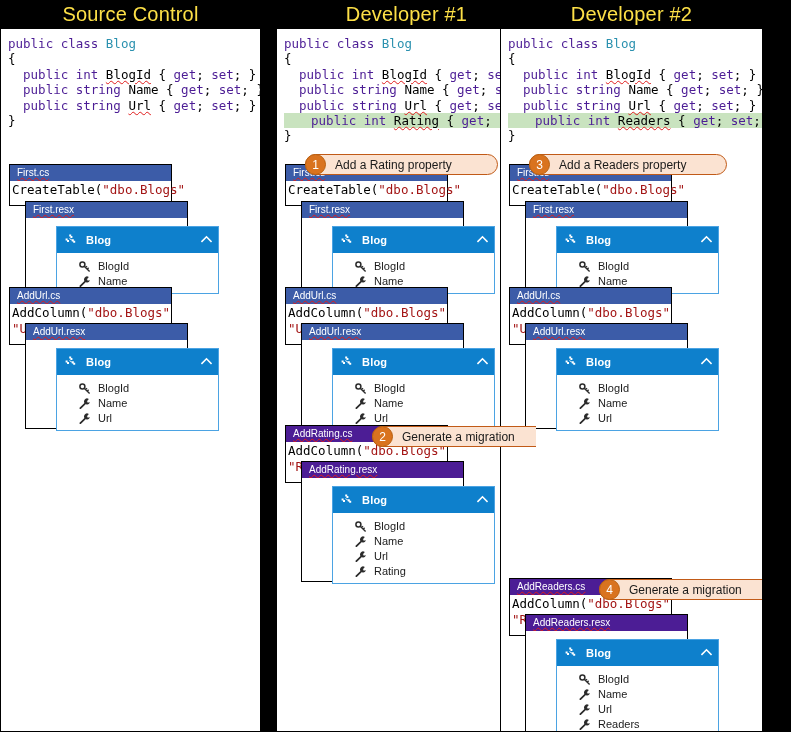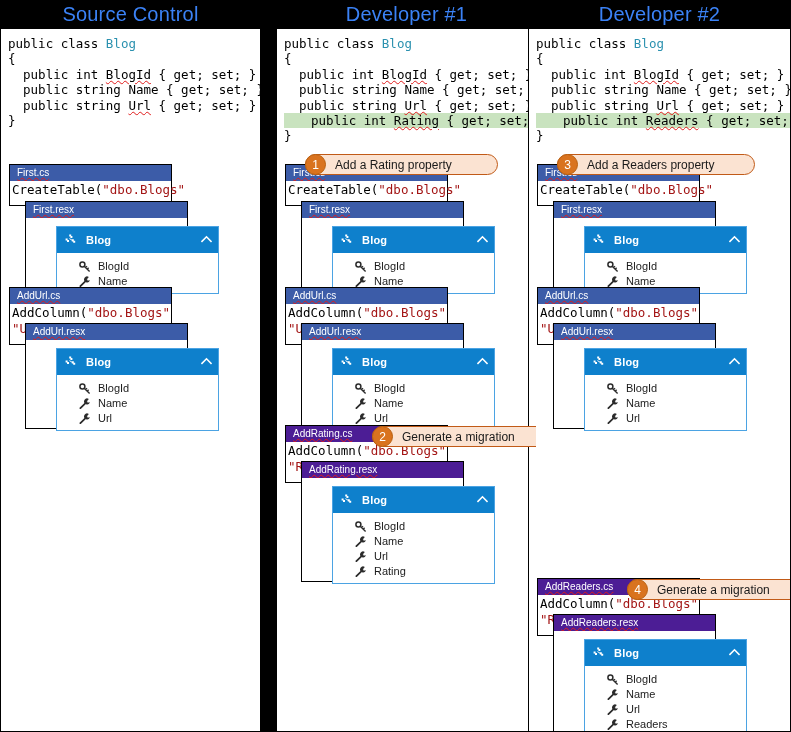--- a/index.html
+++ b/index.html
@@ -8,21 +8,21 @@
     background:#000;
     font-family:"Liberation Sans", sans-serif;
     overflow:hidden;
   }
   .board{position:relative;width:791px;height:732px;background:#000;}
 
   
   .column{position:absolute;top:0;height:732px;}
   .col-title{
     height:28px;line-height:28px;
-    background:#000;color:#3b82f6;
+    background:#000;color:#fde047;
     text-align:center;
     font-size:20px;
     letter-spacing:.2px;
   }
   .col-body{
     position:absolute;top:28px;left:0;right:0;bottom:0;
     background:#fff;
     border:1px solid #000;
     box-sizing:border-box;
     overflow:hidden;
@@ -30,21 +30,21 @@
 
   
   .code{
     font-family:"DejaVu Sans Mono","Liberation Mono",monospace;
     font-size:12.5px;
     line-height:15.4px;
     padding:7px 0 0 7px;
     white-space:pre;
     color:#000;
   }
-  .kw{color:#000000;}
+  .kw{color:#4c1d95;}
   .typ{color:#2b91af;}
   .str{color:#a31515;}
   .ln{display:block;height:15.4px;}
   .ln.hl{background:#c9e3bf;padding-left:12px;}
   .sq{
     text-decoration:underline;
     text-decoration-style:wavy;
     text-decoration-color:#e01b1b;
     text-decoration-thickness:1px;
   }
@@ -372,21 +372,21 @@
               </div>
             </div>
           </div>
         </div>
         <div class="callout" style="left:95px;top:397px;width:184px;">
           <div class="num">2</div>
           <div class="ctxt">Generate a migration</div>
         </div>
       </div>
     </div>
-    <div class="column" style="left: 528px; width: 263px;">
+    <div class="column" style="left: 500px; width: 263px;">
       <div class="col-title">Developer #2</div>
       <div class="col-body">
         <div class="code"><span class="ln"><span class="kw">public class </span><span class="typ">Blog</span></span><span class="ln"><span>{</span></span><span class="ln"><span>  </span><span class="kw">public int </span><span class="sq">BlogId</span><span> { </span><span class="kw">get</span><span>; </span><span class="kw">set</span><span>; }</span></span><span class="ln"><span>  </span><span class="kw">public string </span><span>Name</span><span> { </span><span class="kw">get</span><span>; </span><span class="kw">set</span><span>; }</span></span><span class="ln"><span>  </span><span class="kw">public string </span><span class="sq">Url</span><span> { </span><span class="kw">get</span><span>; </span><span class="kw">set</span><span>; }</span></span><span class="ln hl"><span>  </span><span class="kw">public int </span><span class="sq">Readers</span><span> { </span><span class="kw">get</span><span>; </span><span class="kw">set</span><span>; }</span></span><span class="ln"><span>}</span></span></div>
         <div class="callout" style="left:28px;top:125px;width:198px;">
           <div class="num">3</div>
           <div class="ctxt">Add a Readers property</div>
         </div>
         <div class="filecard" style="left:8px;top:135px;width:163px;height:42px;">
           <div class="fhead blue"><span>First.cs</span></div>
           <div class="fbody"><div><span>CreateTable(</span><span class="str">"dbo.Blogs"</span></div></div>

